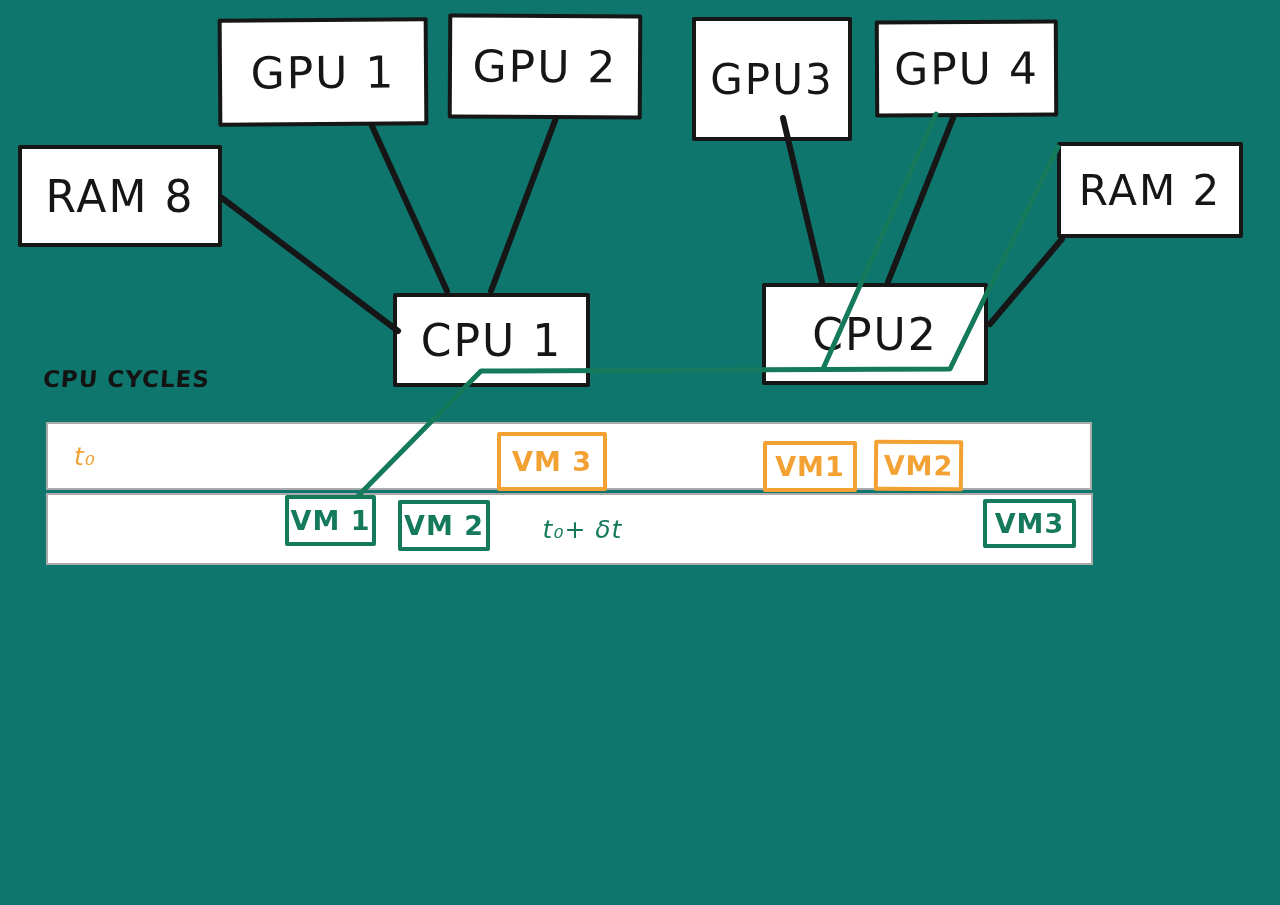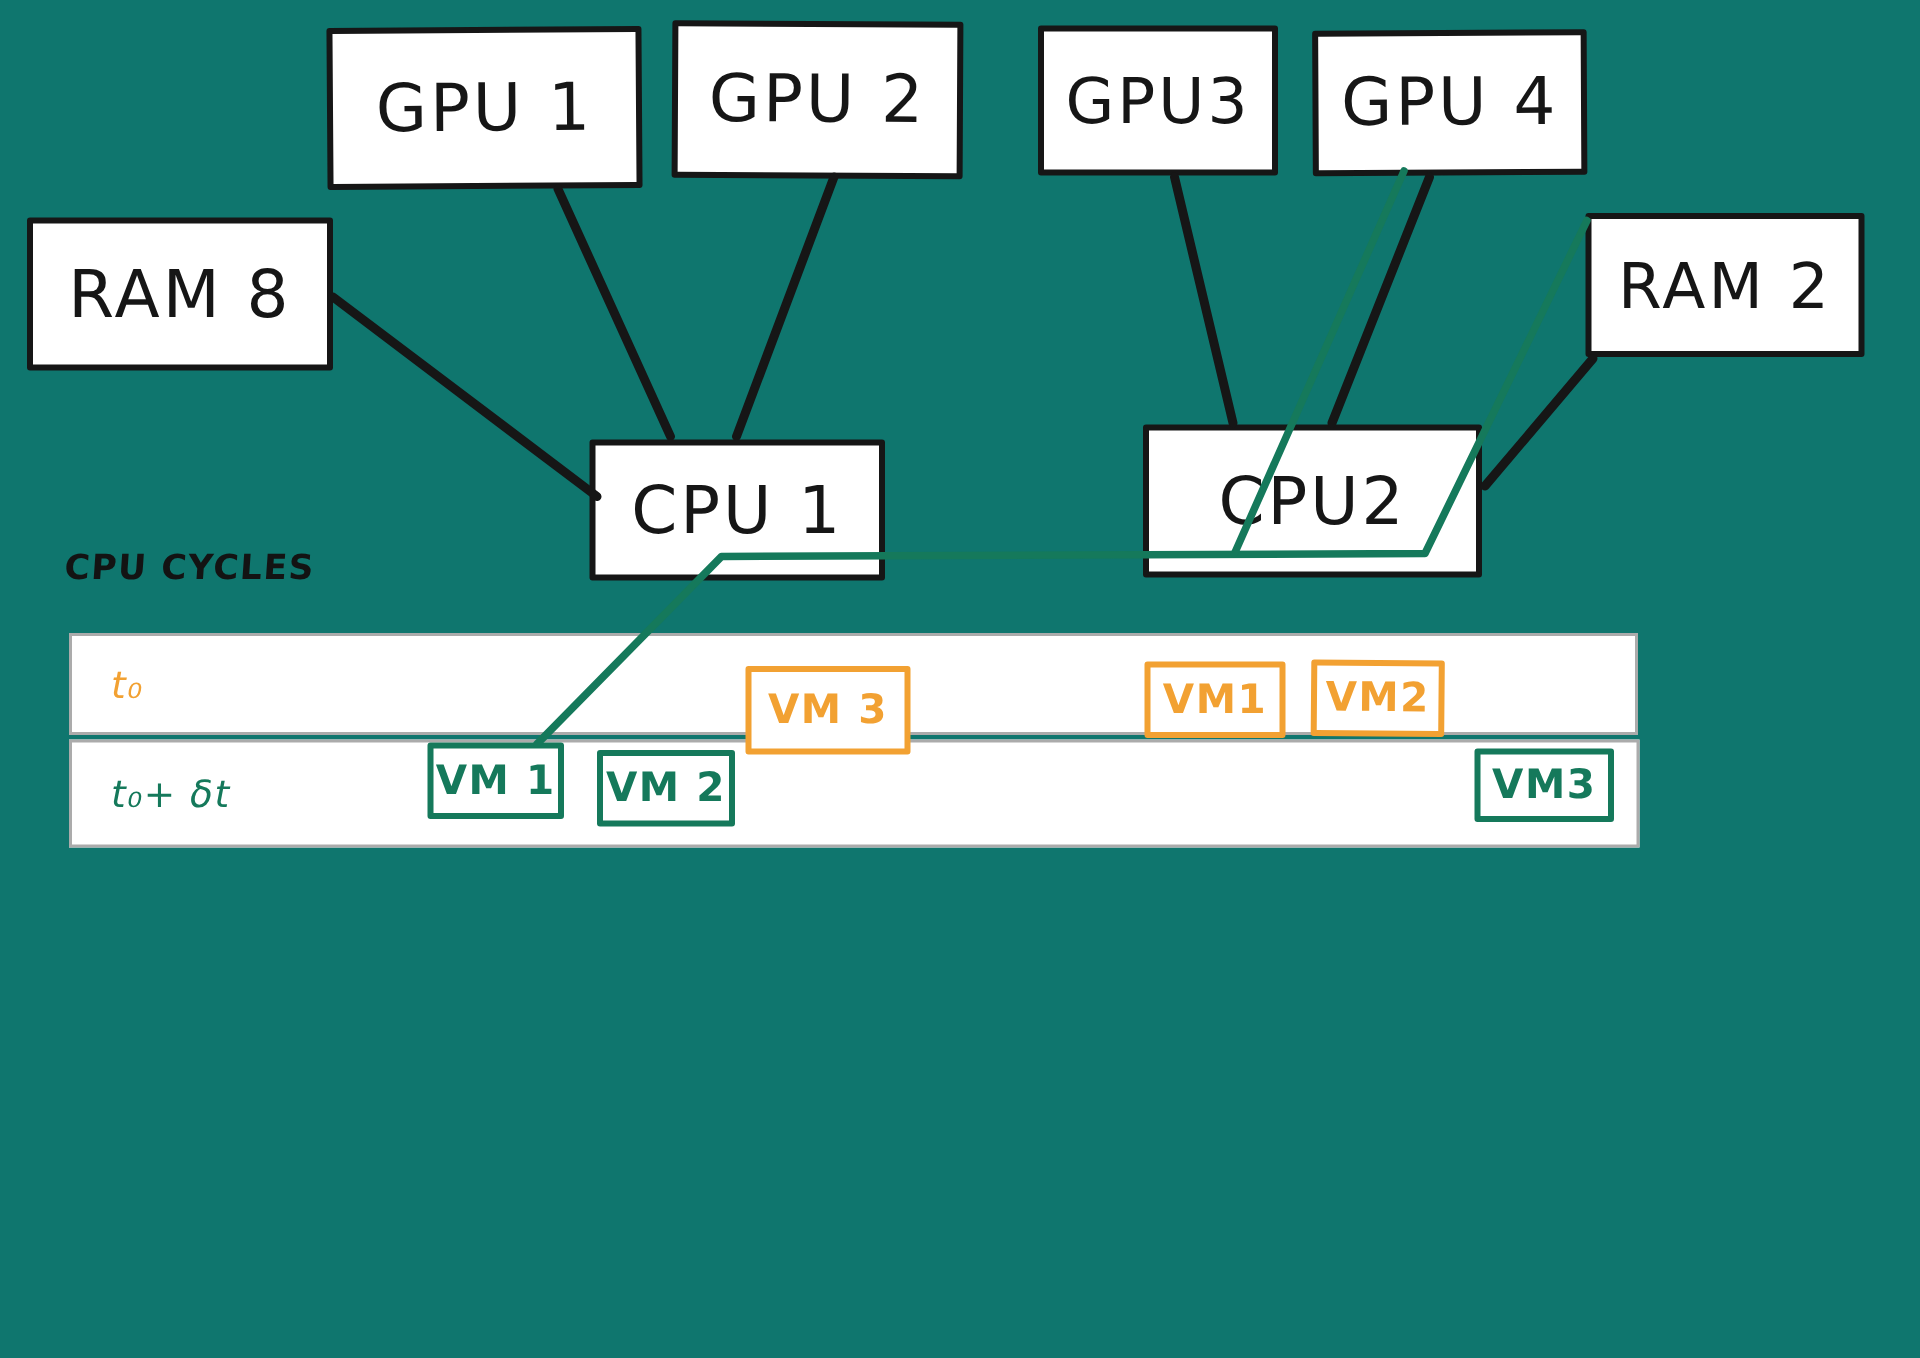--- a/index.html
+++ b/index.html
@@ -27,40 +27,40 @@
     display: flex;
     align-items: center;
     justify-content: center;
     font-size: 44px;
     letter-spacing: 2px;
     color: var(--ink, #161616);
     z-index: 2;
   }
   #node-gpu1 { left: 218px;  top: 18px;  width: 210px; height: 108px; transform: rotate(-0.4deg); }
   #node-gpu2 { left: 448px;  top: 14px;  width: 194px; height: 105px; transform: rotate(0.3deg); }
-  #node-gpu3 { left: 692px;  top: 17px;  width: 160px; height: 100px; }
+  #node-gpu3 { left: 692px;  top: 17px;  width: 160px; height: 124px; }
   #node-gpu4 { left: 875px;  top: 20px;  width: 183px; height: 97px;  transform: rotate(-0.3deg); }
   #node-ram1 { left: 18px;   top: 145px; width: 204px; height: 102px; }
   #node-ram2 { left: 1057px; top: 142px; width: 186px; height: 96px;  }
   #node-cpu1 { left: 393px;  top: 293px; width: 197px; height: 94px;  }
   #node-cpu2 { left: 762px;  top: 283px; width: 226px; height: 102px; }
   #node-gpu3 .node-label, #node-ram2 .node-label { font-size: 42px; }
 
   
   .row {
     position: absolute;
     box-sizing: border-box;
     background: #ffffff;
     border: 2px solid var(--gray_border, #ababab);
     display: flex;
     align-items: center;
     z-index: 1;
   }
   #row-t0   { left: 46px; top: 422px; width: 1046px; height: 68px; }
-  #row-t0dt { left: 46px; top: 493px; width: 1047px; height: 72px; }
+  #row-t0dt { left: 46px; top: 493px; width: 1047px; height: 72px; justify-content: center; }
   .row-label {
     margin-left: 26px;
     font-size: 25px;
     font-style: italic;
     letter-spacing: 1px;
   }
   #row-t0 .row-label   { color: var(--orange, #f2a132); }
   #row-t0dt .row-label { color: var(--green, #15795b); }
 
   
@@ -86,21 +86,21 @@
     display: flex;
     align-items: center;
     justify-content: center;
     font-size: 27px;
     font-weight: bold;
     letter-spacing: 1px;
     z-index: 3;
   }
   .vm.orange { color: var(--orange, #f2a132); }
   .vm.green  { color: var(--green, #15795b); }
-  #vm-t0-vm3 { left: 497px; top: 432px; width: 110px; height: 59px; margin-top: 12px; }
+  #vm-t0-vm3 { left: 497px; top: 432px; width: 110px; height: 59px; }
   #vm-t0-vm1 { left: 763px; top: 441px; width: 94px;  height: 51px; }
   #vm-t0-vm2 { left: 874px; top: 440px; width: 89px;  height: 51px; transform: rotate(0.5deg); }
   #vm-t1-vm1 { left: 285px; top: 495px; width: 91px;  height: 51px; }
   #vm-t1-vm2 { left: 398px; top: 500px; width: 92px;  height: 51px; }
   #vm-t1-vm3 { left: 983px; top: 499px; width: 93px;  height: 49px; }
 
   
   #connection-lines {
     position: absolute;
     left: 0;

